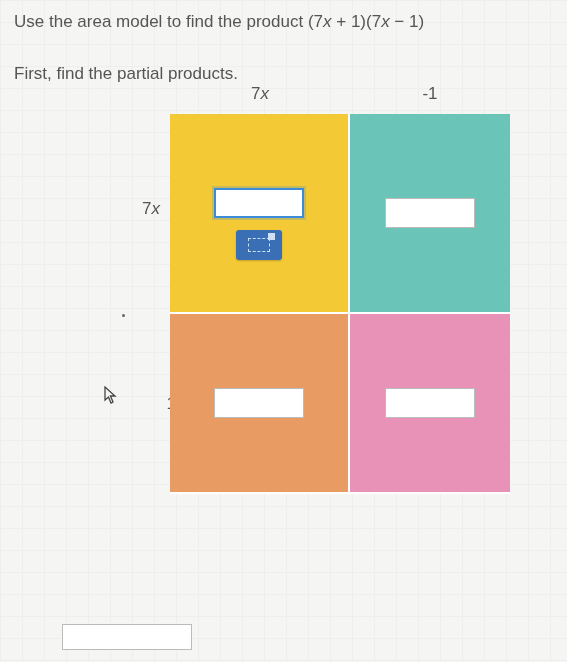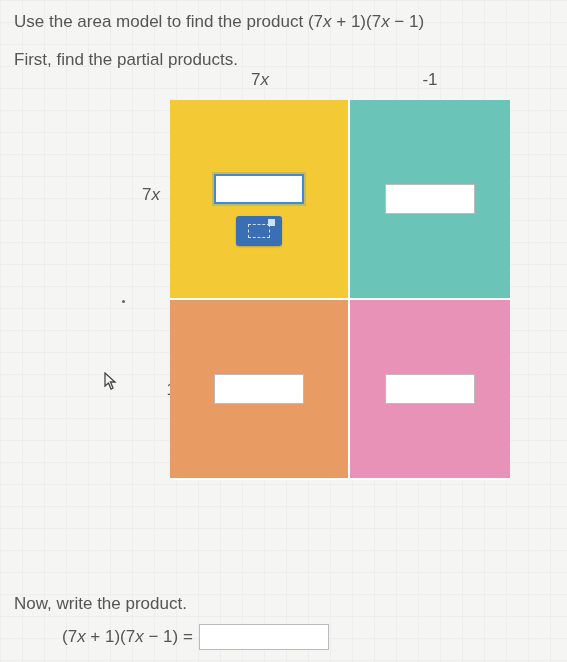--- a/index.html
+++ b/index.html
@@ -11,21 +11,21 @@
     padding: 12px 14px;
     color: #555;
     font-size: 17px;
     position: relative;
     background-image:
       linear-gradient(#eee 1px, transparent 1px),
       linear-gradient(90deg, #eee 1px, transparent 1px);
     background-size: 22px 22px;
     overflow: hidden;
   }
-  .line1 { margin-bottom: 18px; }
+  .line1 { margin-bottom: 32px; }
   .line2 { }
   .ital { font-style: italic; }
 
   .model-wrap {
     position: relative;
     width: 480px;
     height: 420px;
     margin-left: 40px;
   }
   .col-labels {
@@ -166,20 +166,16 @@
         <div class="answer-box"></div>
       </div>
       <div class="cell br">
         <div class="answer-box"></div>
       </div>
     </div>
   </div>
 </div>
 
 <div class="bottom">
-  <div class="p1">Now, write the product.</div>
   <div class="eq-row">
-    <span>
-      <span>(7</span><span class="ital">x</span><span> + 1)(7</span><span class="ital">x</span><span> − 1) =</span>
-    </span>
     <div class="eq-input"></div>
   </div>
 </div>
 
 </body></html>

